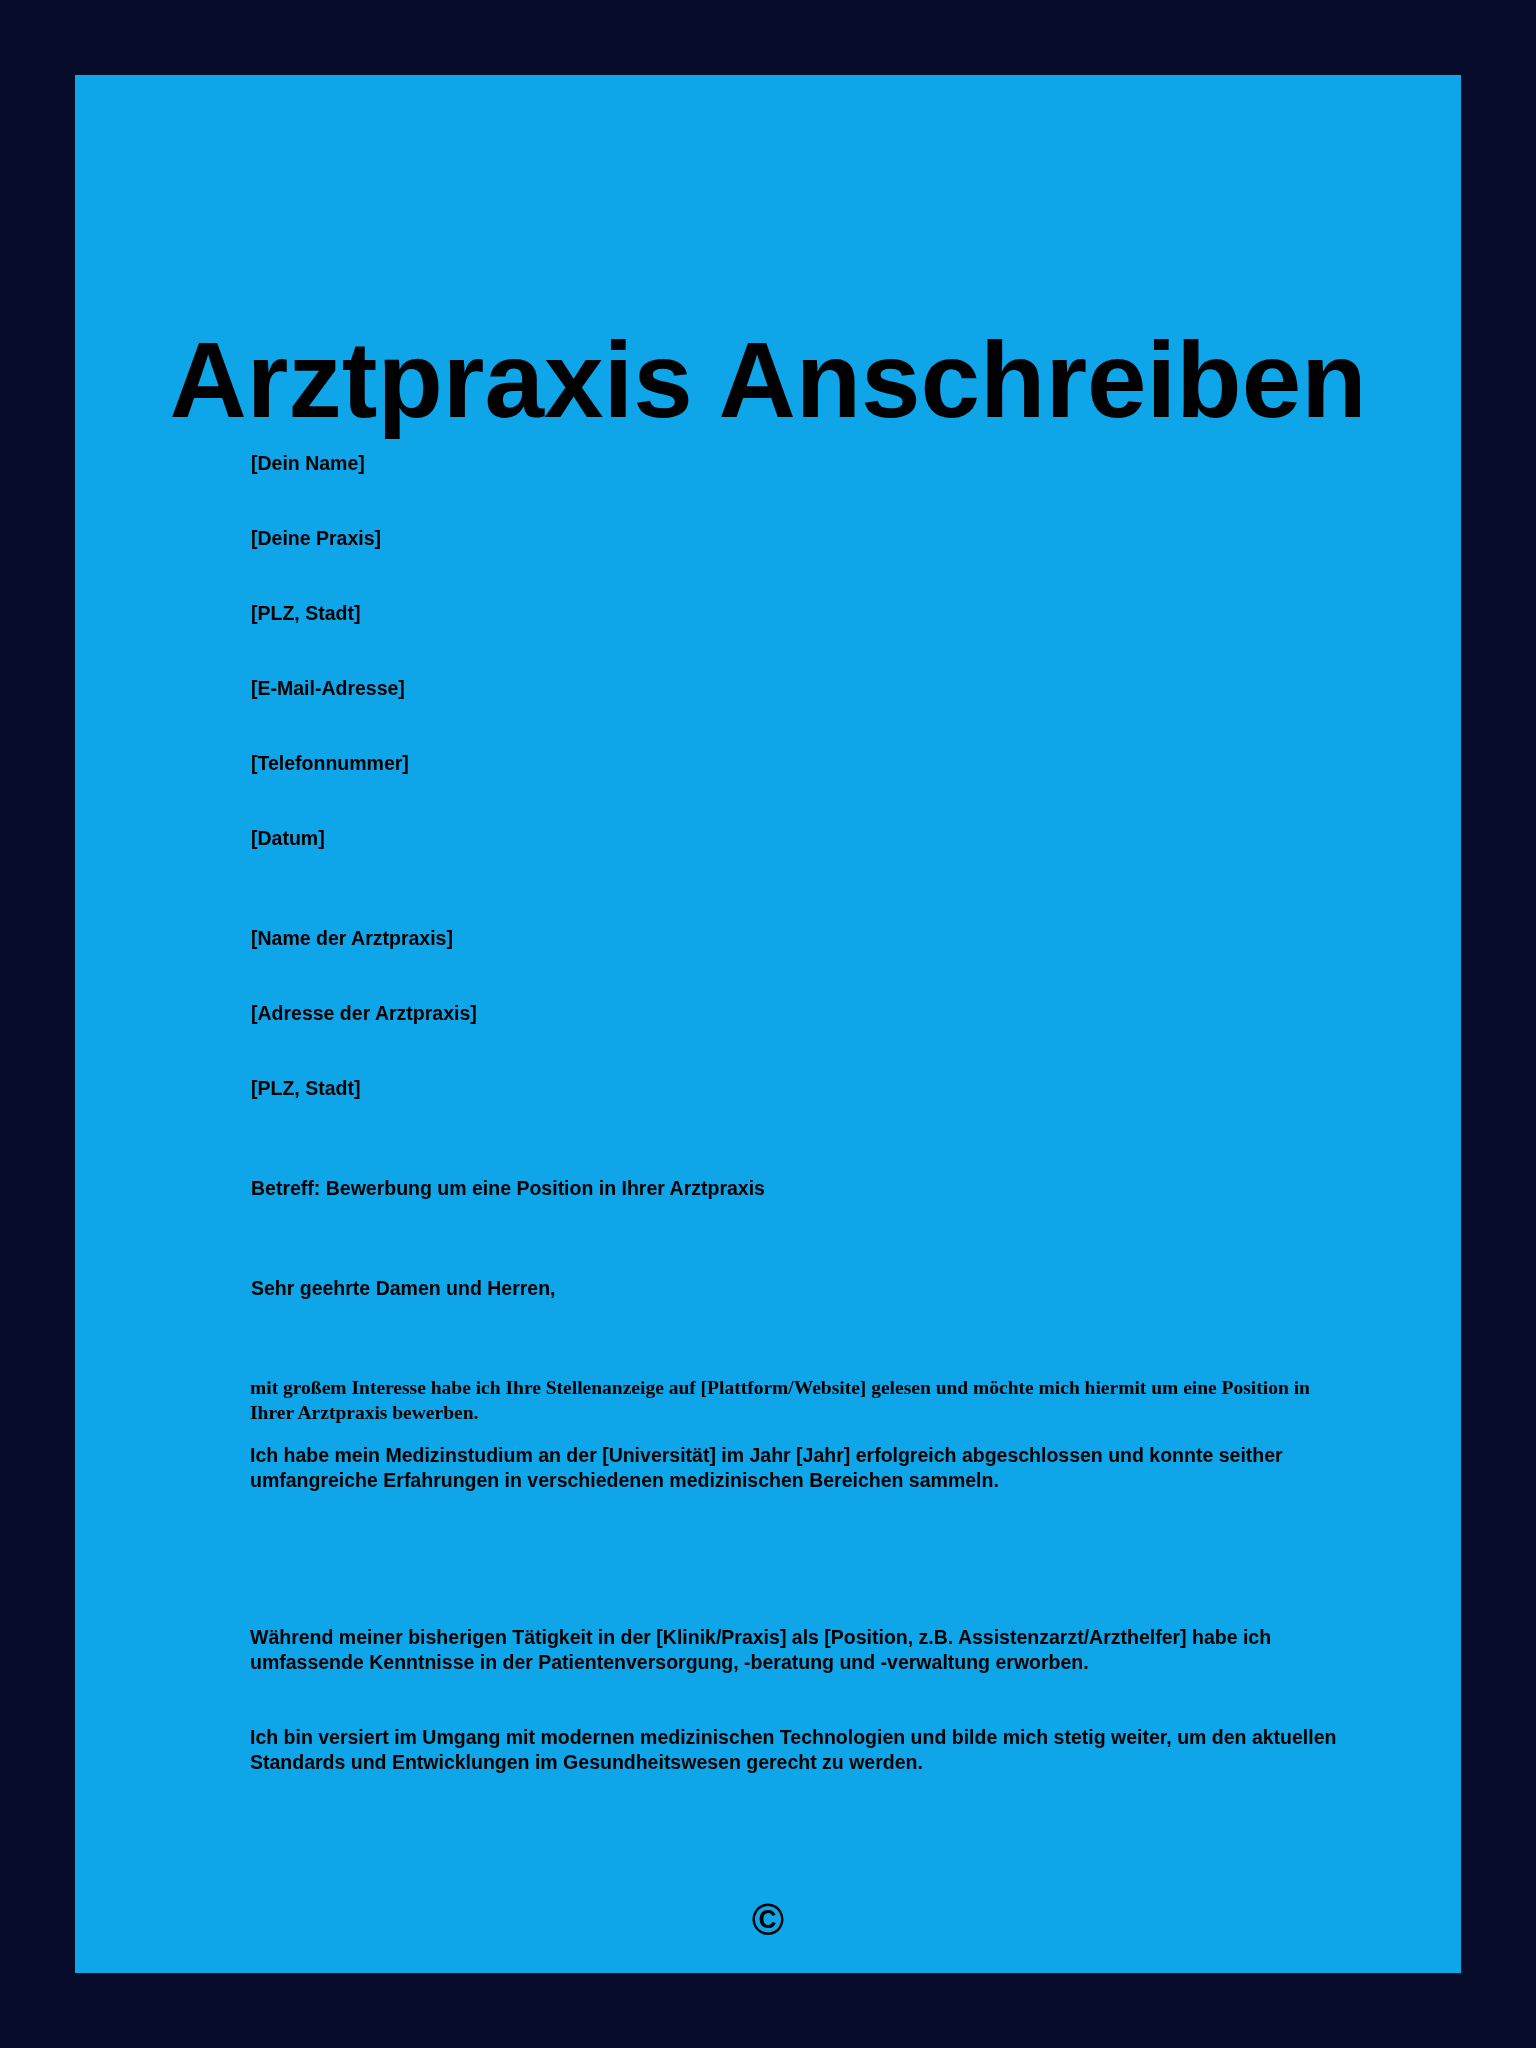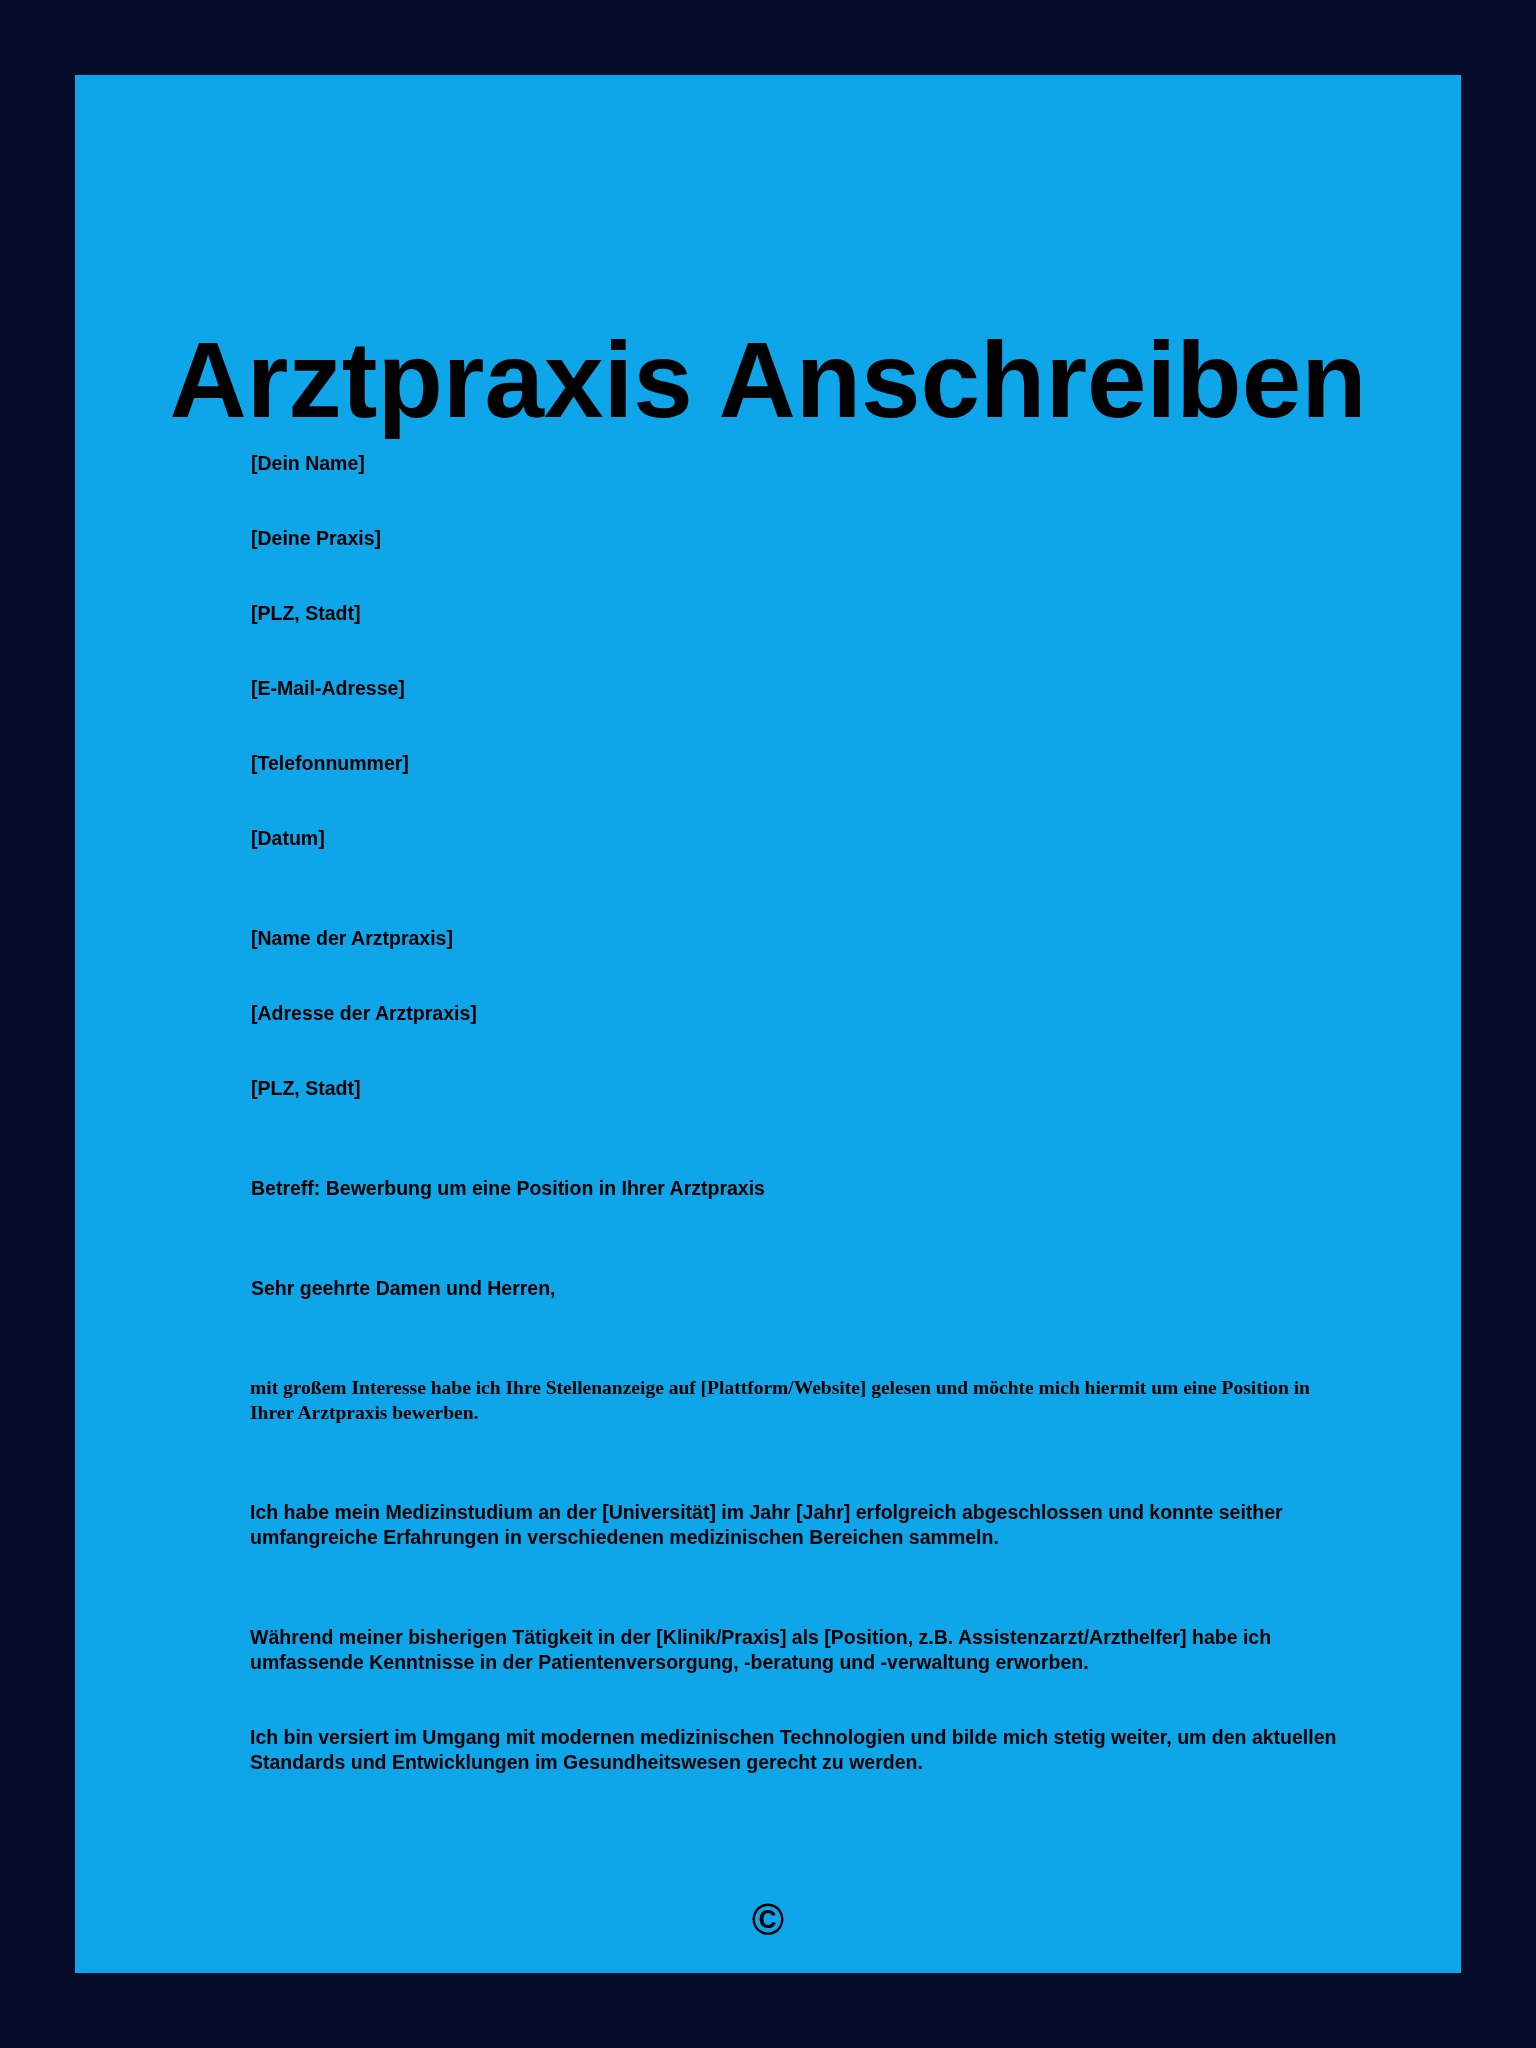--- a/index.html
+++ b/index.html
@@ -78,18 +78,18 @@
   <p class="line" style="top:750px;">[Datum]</p>
 
   <p class="line" style="top:850px;">[Name der Arztpraxis]</p>
   <p class="line" style="top:925px;">[Adresse der Arztpraxis]</p>
   <p class="line" style="top:1000px;">[PLZ, Stadt]</p>
 
   <p class="line" style="top:1100px;text-align:right;">Betreff: Bewerbung um eine Position in Ihrer Arztpraxis</p>
   <p class="line" style="top:1200px;">Sehr geehrte Damen und Herren,</p>
 
   <p class="para" style="top:1300px;font-family:Liberation Serif, serif;">mit großem Interesse habe ich Ihre Stellenanzeige auf [Plattform/Website] gelesen und möchte mich hiermit um eine Position in Ihrer Arztpraxis bewerben.</p>
-  <p class="para" style="top:1425px;">Ich habe mein Medizinstudium an der [Universität] im Jahr [Jahr] erfolgreich abgeschlossen und konnte seither umfangreiche Erfahrungen in verschiedenen medizinischen Bereichen sammeln.</p>
+  <p class="para" style="top:1368px;">Ich habe mein Medizinstudium an der [Universität] im Jahr [Jahr] erfolgreich abgeschlossen und konnte seither umfangreiche Erfahrungen in verschiedenen medizinischen Bereichen sammeln.</p>
   <p class="para" style="top:1550px;">Während meiner bisherigen Tätigkeit in der [Klinik/Praxis] als [Position, z.B. Assistenzarzt/Arzthelfer] habe ich umfassende Kenntnisse in der Patientenversorgung, -beratung und -verwaltung erworben.</p>
   <p class="para" style="top:1650px;">Ich bin versiert im Umgang mit modernen medizinischen Technologien und bilde mich stetig weiter, um den aktuellen Standards und Entwicklungen im Gesundheitswesen gerecht zu werden.</p>
 
   <div class="copyright">©</div>
 </div>
 
 </body></html>

